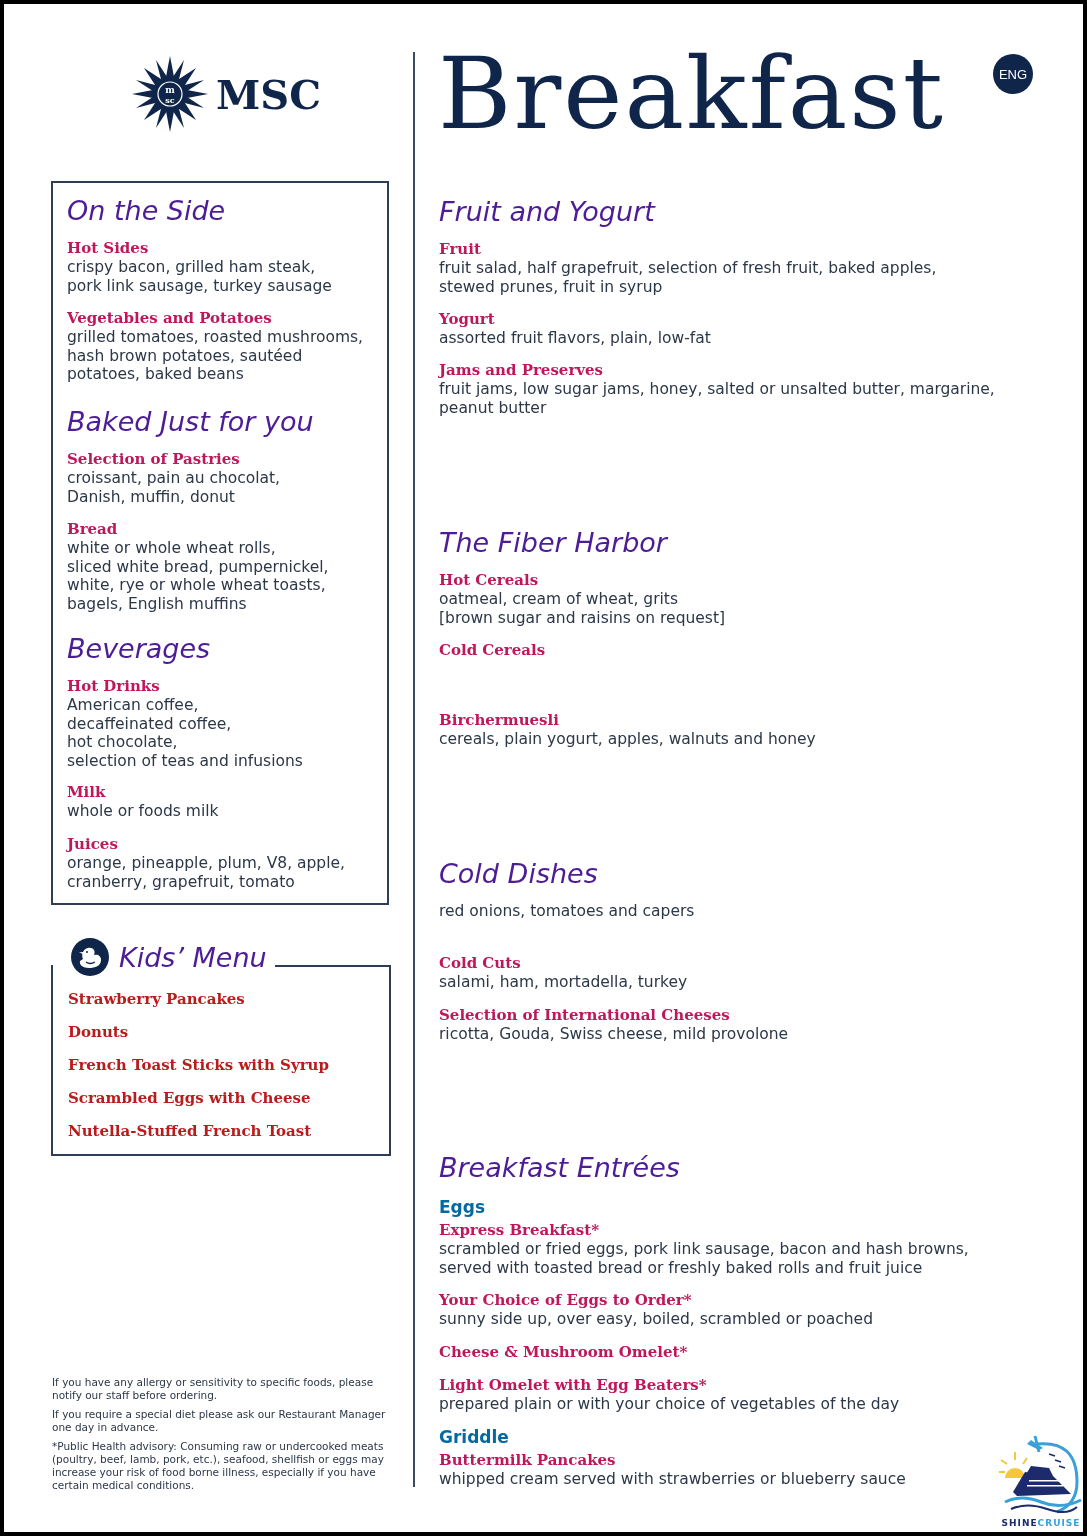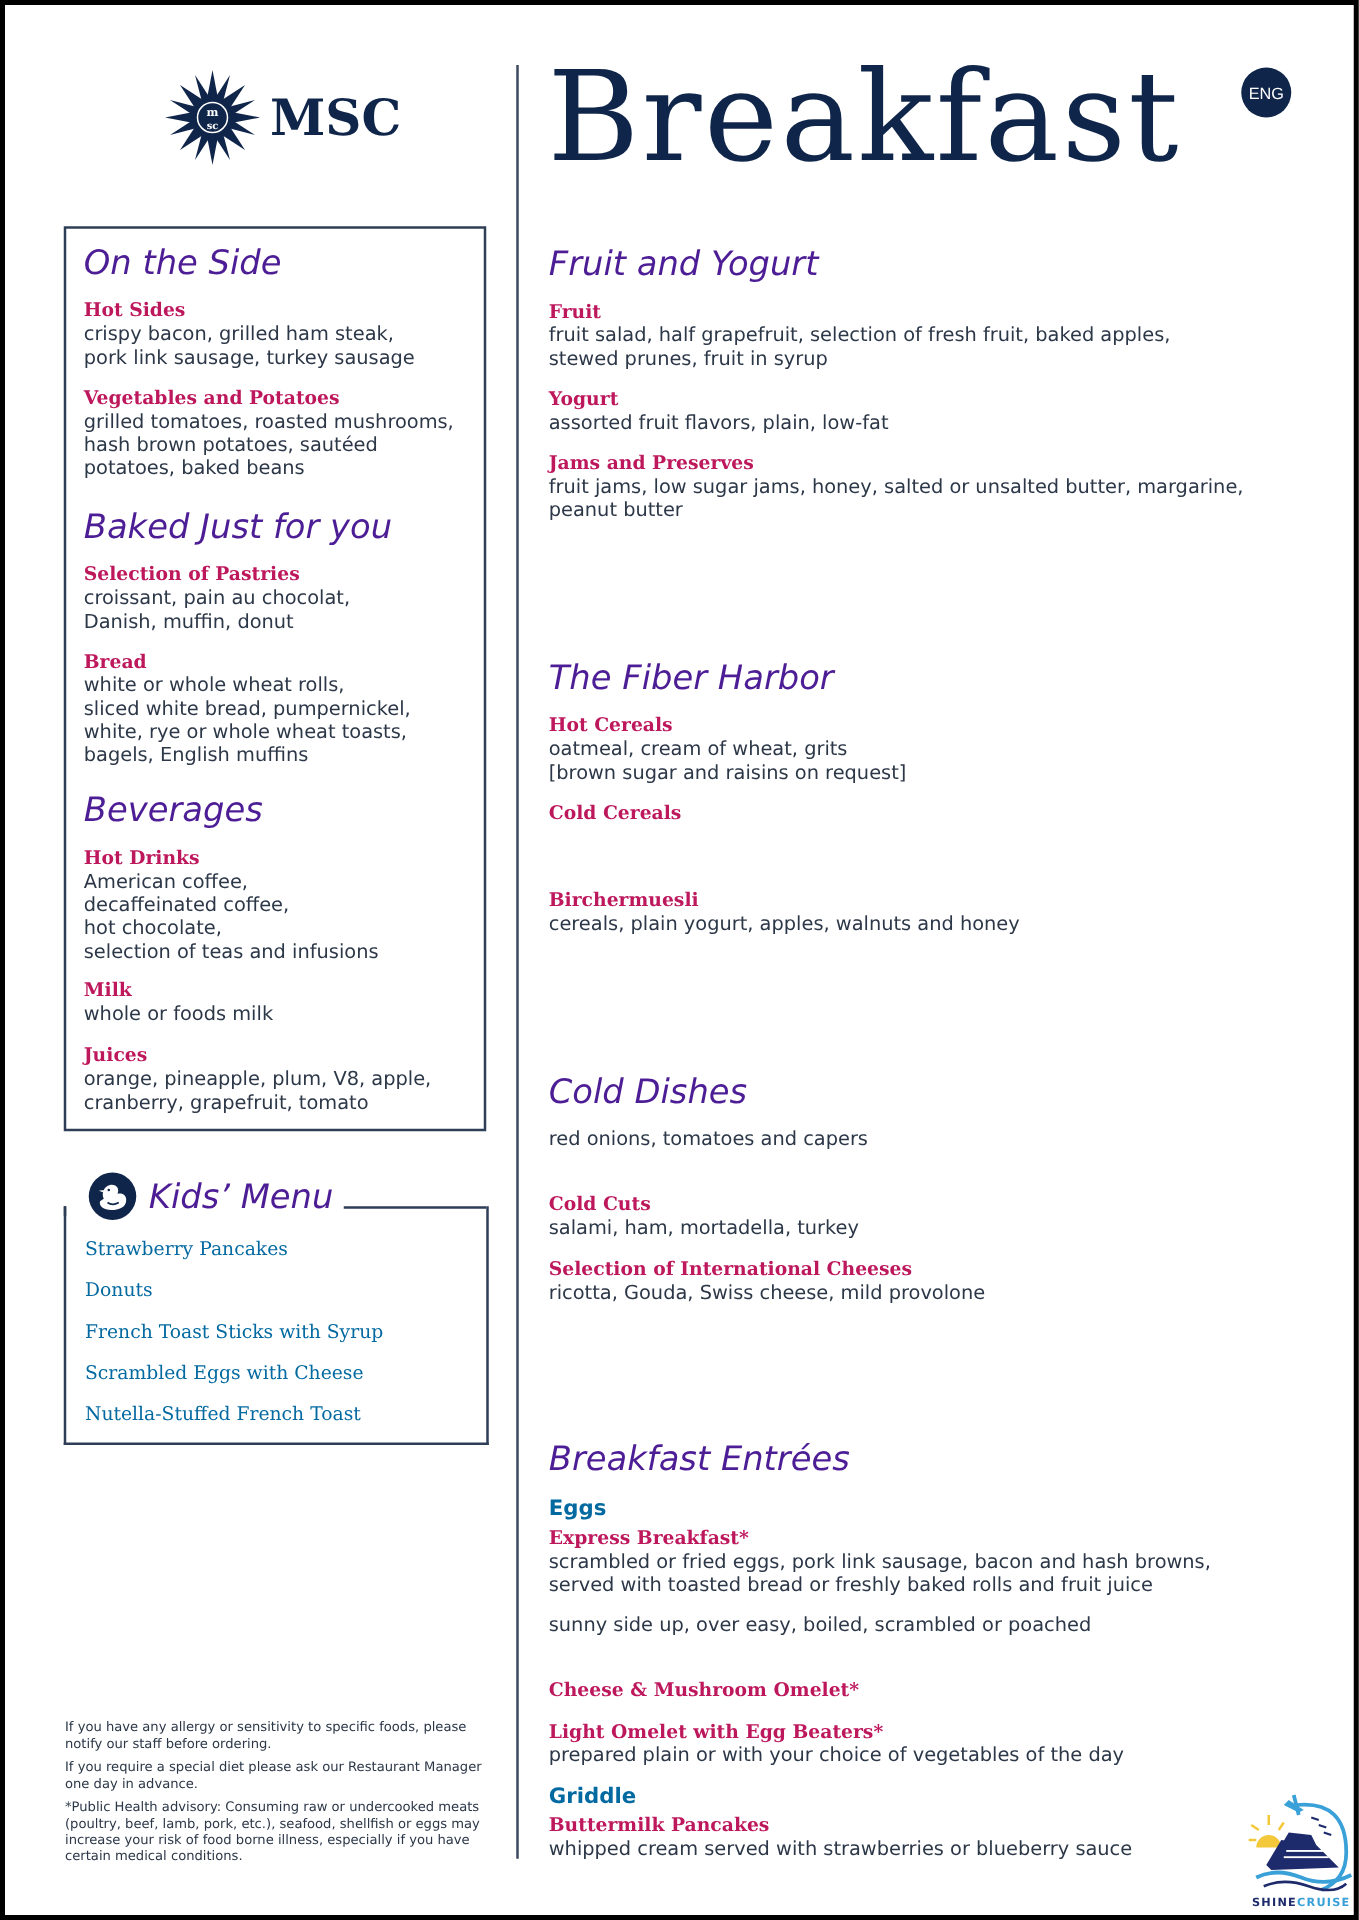--- a/index.html
+++ b/index.html
@@ -87,23 +87,23 @@
     font-family: "DejaVu Sans", sans-serif;
     font-weight: bold;
     font-size: 17px;
     color: #0369a1;
     line-height: 22px;
   }
   .block { position: absolute; }
 
   .kid-item {
     font-family: "DejaVu Serif", serif;
-    font-weight: normal;
+    font-weight: bold;
     font-size: 15px;
-    color: #0369a1;
+    color: #b91c1c;
     line-height: 19px;
     white-space: nowrap;
   }
   .duck {
     left: 66px; top: 933px; width: 40px; height: 40px;
   }
 
   .footer-note {
     font-family: "DejaVu Sans", sans-serif;
     font-size: 10.5px;
@@ -289,20 +289,21 @@
   <div class="block" style="left:435px; top:1147px;">
     <div class="sec-title">Breakfast Entrées</div>
   </div>
   <div class="block sub-head" style="left:435px; top:1192px;">Eggs</div>
   <div class="block" style="left:435px; top:1217px;">
     <div class="item-title">Express Breakfast*</div>
     <div class="item-desc">scrambled or fried eggs, pork link sausage, bacon and hash browns,
 served with toasted bread or freshly baked rolls and fruit juice</div>
   </div>
   <div class="block" style="left:435px; top:1287px;">
+    <div class="item-title">Your Choice of Eggs to Order*</div>
     <div class="item-desc">sunny side up, over easy, boiled, scrambled or poached</div>
   </div>
   <div class="block" style="left:435px; top:1339px;">
     <div class="item-title">Cheese &amp; Mushroom Omelet*</div>
   </div>
   <div class="block" style="left:435px; top:1372px;">
     <div class="item-title">Light Omelet with Egg Beaters*</div>
     <div class="item-desc">prepared plain or with your choice of vegetables of the day</div>
   </div>
   <div class="block sub-head" style="left:435px; top:1422px;">Griddle</div>

